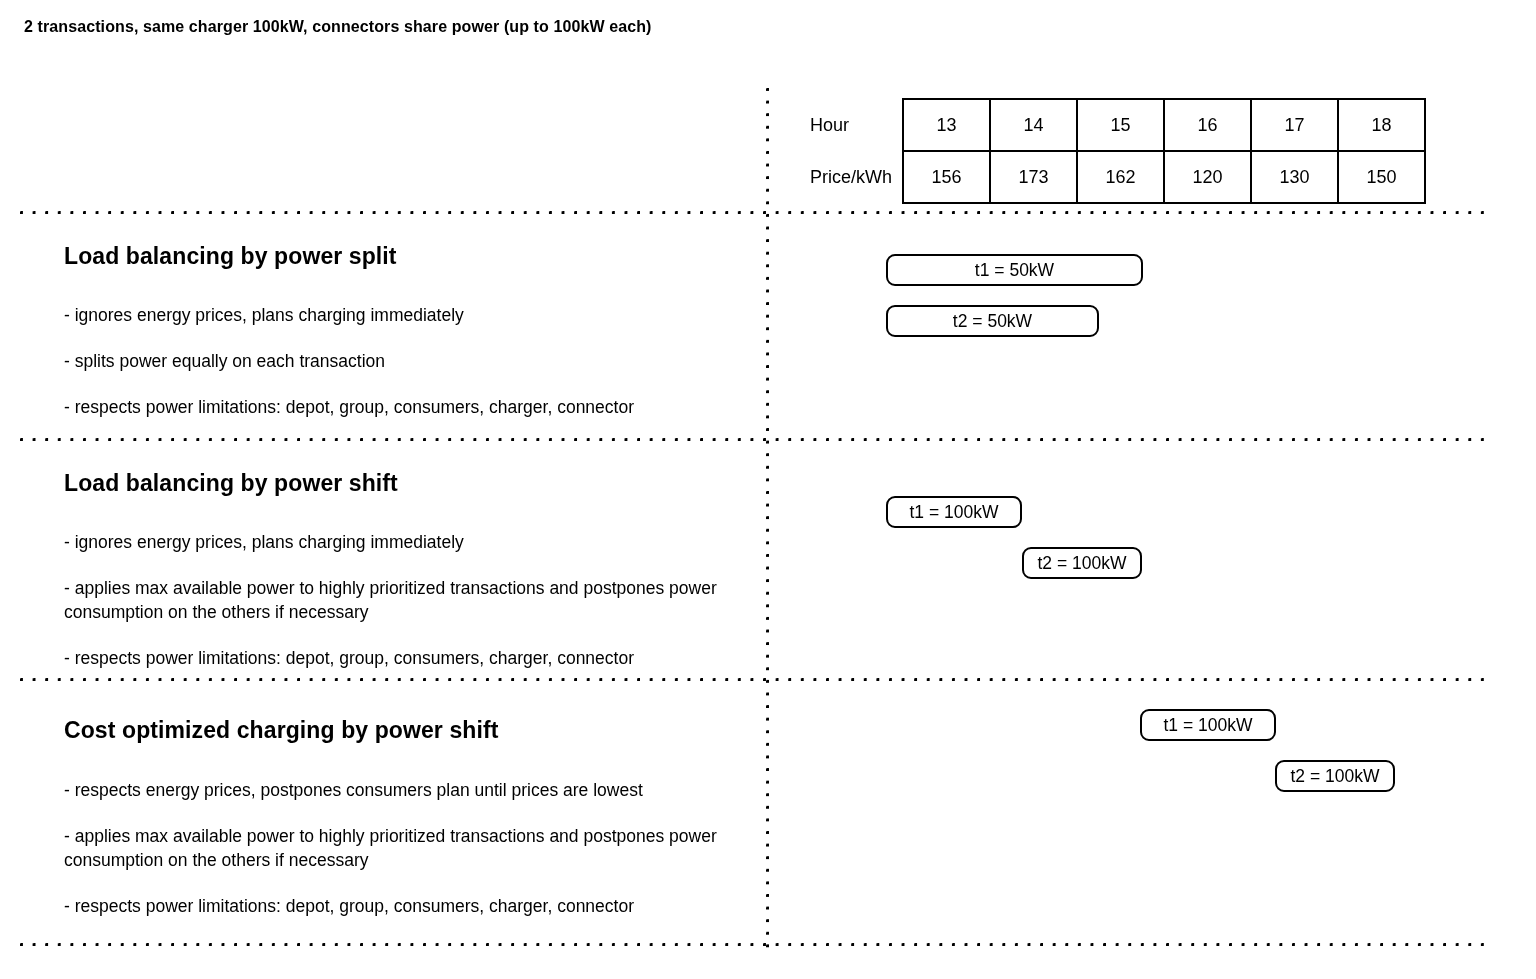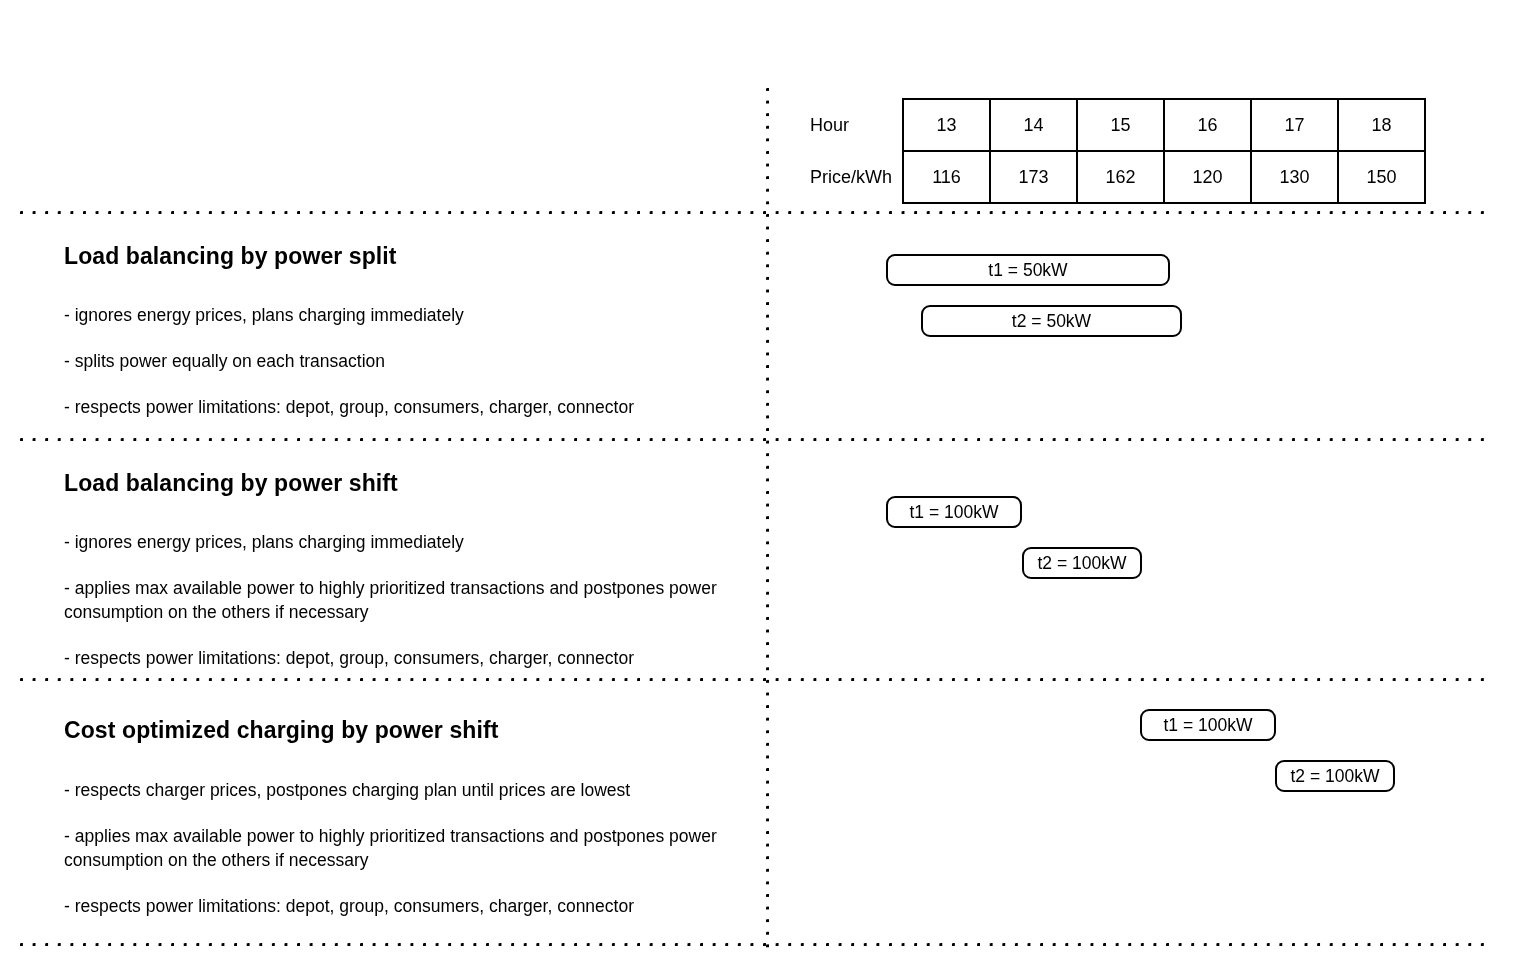--- a/index.html
+++ b/index.html
@@ -110,20 +110,21 @@
     align-items: center;
     justify-content: center;
     font-size: 17.5px;
     white-space: nowrap;
   }
 </style>
 </head>
 <body>
 
 <div id="scenario">
+  <div>2 transactions, same charger 100kW, connectors share power (up to 100kW each)</div>
 </div>
 
 <div class="hdots" style="top:211px"></div>
 <div class="hdots" style="top:438px"></div>
 <div class="hdots" style="top:678px"></div>
 <div class="hdots" style="top:943px"></div>
 <div id="vdots"></div>
 
 <div id="price-table-wrap">
   <table class="price-table">
@@ -132,55 +133,55 @@
       <td class="rowlabel">Hour</td>
       <td>13</td>
       <td>14</td>
       <td>15</td>
       <td>16</td>
       <td>17</td>
       <td>18</td>
     </tr>
     <tr>
       <td class="rowlabel">Price/kWh</td>
-      <td>116</td>
+      <td>156</td>
       <td>173</td>
       <td>162</td>
       <td>120</td>
       <td>130</td>
       <td>150</td>
     </tr>
   </tbody>
     </table>
 </div>
 
 <div class="section">
   <div class="sec-title" style="top:243px">Load balancing by power split</div>
   <div class="bullets" style="top:303px">
     <p>- ignores energy prices, plans charging immediately</p>
     <p>- splits power equally on each transaction</p>
     <p>- respects power limitations: depot, group, consumers, charger, connector</p>
   </div>
-  <div class="tbox" style="left:886px; top:254px; width:284px;">t1 = 50kW</div>
-  <div class="tbox" style="left:921px; top:305px; width:261px;">t2 = 50kW</div>
+  <div class="tbox" style="left:886px; top:254px; width:257px;">t1 = 50kW</div>
+  <div class="tbox" style="left:886px; top:305px; width:213px;">t2 = 50kW</div>
 </div>
 
 <div class="section">
   <div class="sec-title" style="top:470px">Load balancing by power shift</div>
   <div class="bullets" style="top:530px">
     <p>- ignores energy prices, plans charging immediately</p>
     <p>- applies max available power to highly prioritized transactions and postpones power consumption on the others if necessary</p>
     <p>- respects power limitations: depot, group, consumers, charger, connector</p>
   </div>
   <div class="tbox" style="left:886px; top:496px; width:136px;">t1 = 100kW</div>
   <div class="tbox" style="left:1022px; top:547px; width:120px;">t2 = 100kW</div>
 </div>
 
 <div class="section">
   <div class="sec-title" style="top:717px">Cost optimized charging by power shift</div>
   <div class="bullets" style="top:778px">
-    <p>- respects charger prices, postpones charging plan until prices are lowest</p>
+    <p>- respects energy prices, postpones consumers plan until prices are lowest</p>
     <p>- applies max available power to highly prioritized transactions and postpones power consumption on the others if necessary</p>
     <p>- respects power limitations: depot, group, consumers, charger, connector</p>
   </div>
   <div class="tbox" style="left:1140px; top:709px; width:136px;">t1 = 100kW</div>
   <div class="tbox" style="left:1275px; top:760px; width:120px;">t2 = 100kW</div>
 </div>
 
 </body></html>

